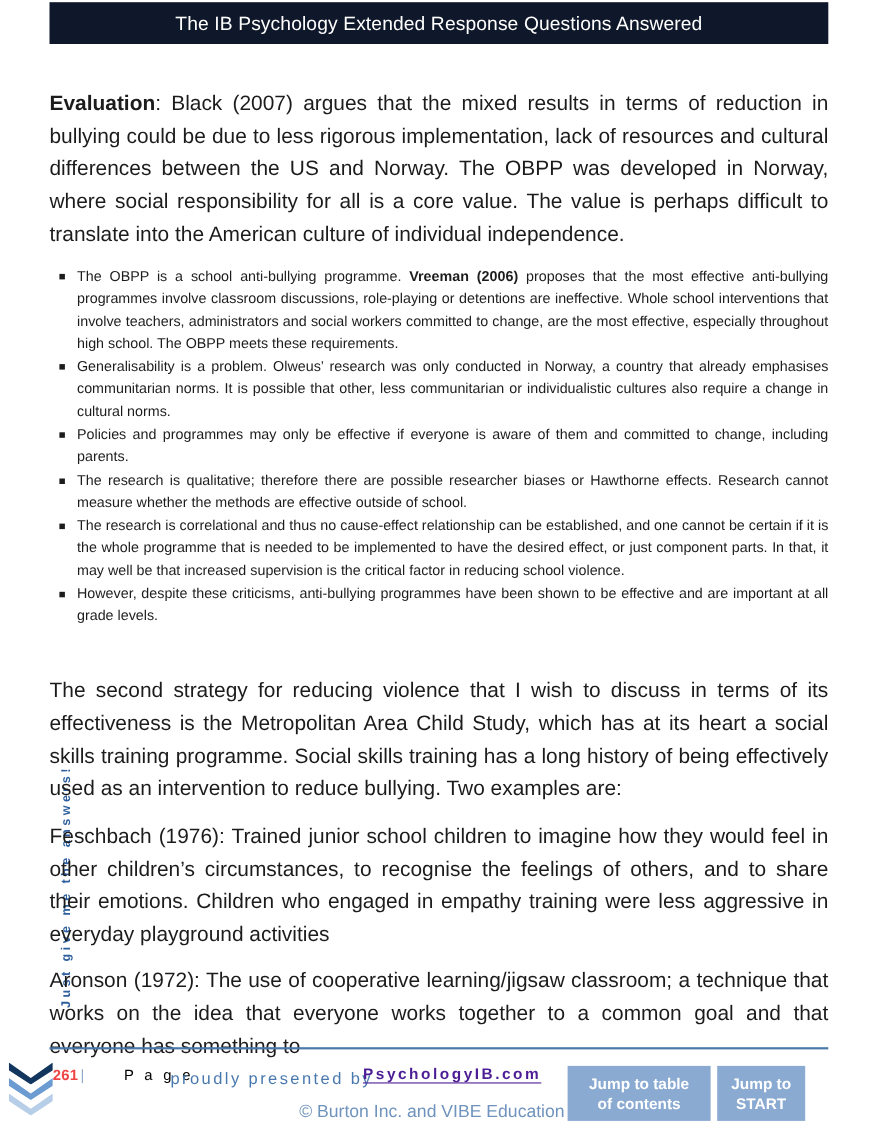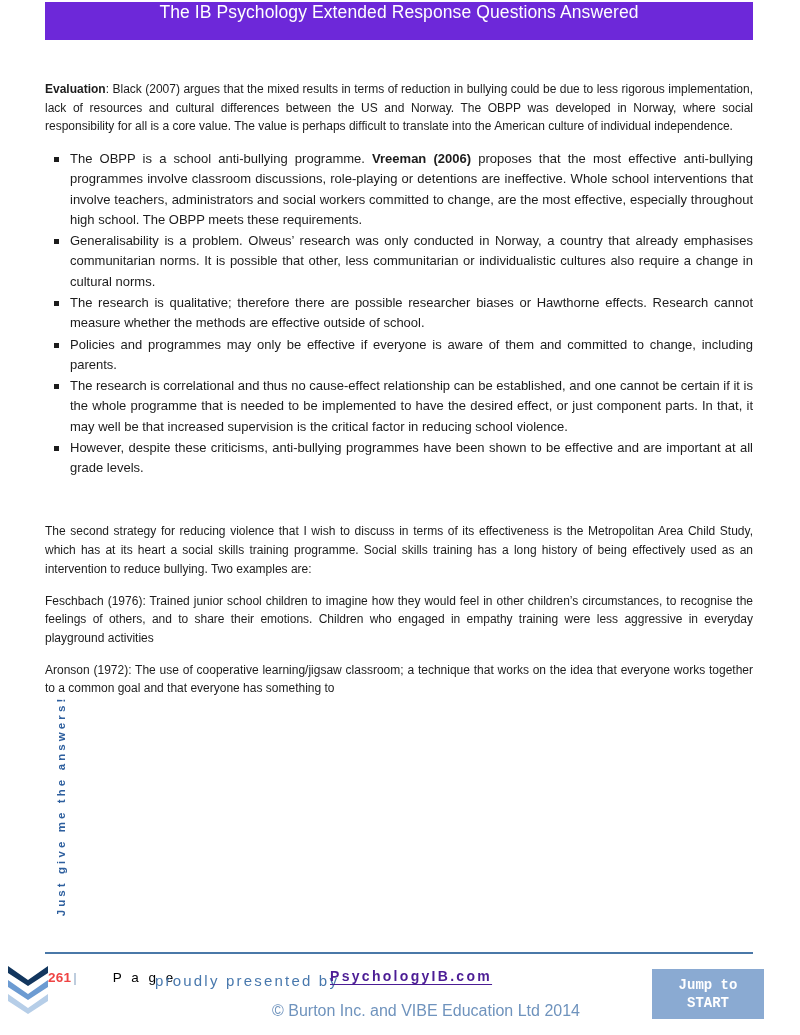--- a/index.html
+++ b/index.html
@@ -16,23 +16,23 @@
     overflow: hidden;
   }
 
   
   .header-banner {
     position: absolute;
     left: 45px;
     top: 2px;
     width: 708px;
     height: 38px;
-    background: #6d28d9;
+    background: #0f172a;
     display: flex;
-    align-items: flex-start;
+    align-items: center;
     justify-content: center;
   }
   .header-title {
     color: #ffffff;
     font-size: 17.5px;
     font-weight: 400;
     letter-spacing: 0.1px;
     white-space: nowrap;
   }
 
@@ -54,21 +54,21 @@
 
   
   .content {
     position: absolute;
     left: 45px;
     top: 80px;
     width: 708px;
   }
   p.body-text {
     margin: 0 0 13px 0;
-    font-size: 12px;
+    font-size: 19px;
     line-height: 1.56;
     text-align: justify;
     text-justify: inter-word;
     color: #1c1c1c;
   }
   .strong { font-weight: 700; }
 
   h2.section-heading {
     margin: 0 0 10px 0;
     font-size: 14.7px;
@@ -210,45 +210,44 @@
   }
   .jump-toc {
     left: 516px;
     top: 11px;
     width: 130px;
     height: 50px;
   }
   .jump-start {
     left: 652px;
     top: 11px;
-    width: 112px;
+    width: 80px;
     height: 50px;
-    font-family: Liberation Mono, monospace;
   }
   .jump-btn span { display: block; }
 </style>
 </head>
 <body>
 
 <div class="header-banner">
   <div class="header-title">The IB Psychology Extended Response Questions Answered</div>
 </div>
 
 <div class="side-tagline">Just give me the answers!</div>
 
 <div class="content">
 
   <p class="body-text"><span class="strong">Evaluation</span><span>: Black (2007) argues that the mixed results in terms of reduction in bullying could be due to less rigorous implementation, lack of resources and cultural differences between the US and Norway. The OBPP was developed in Norway, where social responsibility for all is a core value. The value is perhaps difficult to translate into the American culture of individual independence.</span></p>
 
 
   <ul class="bullet-list">
     <li><span>The OBPP is a school anti-bullying programme. </span><span class="strong">Vreeman (2006)</span><span> proposes that the most effective anti-bullying programmes involve classroom discussions, role-playing or detentions are ineffective. Whole school interventions that involve teachers, administrators and social workers committed to change, are the most effective, especially throughout high school. The OBPP meets these requirements.</span></li>
     <li><span>Generalisability is a problem. Olweus’ research was only conducted in Norway, a country that already emphasises communitarian norms. It is possible that other, less communitarian or individualistic cultures also require a change in cultural norms.</span></li>
+    <li><span>Policies and programmes may only be effective if everyone is aware of them and committed to change, including parents.</span></li>
     <li><span>The research is qualitative; therefore there are possible researcher biases or Hawthorne effects. Research cannot measure whether the methods are effective outside of school.</span></li>
-    <li><span>Policies and programmes may only be effective if everyone is aware of them and committed to change, including parents.</span></li>
     <li><span>The research is correlational and thus no cause-effect relationship can be established, and one cannot be certain if it is the whole programme that is needed to be implemented to have the desired effect, or just component parts. In that, it may well be that increased supervision is the critical factor in reducing school violence.</span></li>
     <li><span>However, despite these criticisms, anti-bullying programmes have been shown to be effective and are important at all grade levels.</span></li>
   </ul>
 
   <div class="gap-block"></div>
 
   <p class="body-text">The second strategy for reducing violence that I wish to discuss in terms of its effectiveness is the Metropolitan Area Child Study, which has at its heart a social skills training programme. Social skills training has a long history of being effectively used as an intervention to reduce bullying. Two examples are:</p>
 
   <p class="body-text">Feschbach (1976): Trained junior school children to imagine how they would feel in other children’s circumstances, to recognise the feelings of others, and to share their emotions. Children who engaged in empathy training were less aggressive in everyday playground activities</p>
 
@@ -280,20 +279,26 @@
   <div class="page-number-group">
     <span class="page-num">261</span><span class="page-sep">|</span><span class="page-word">P a g e</span>
   </div>
 
   <div class="presented-by">proudly presented by</div>
 
   <a class="site-link" href="#">PsychologyIB.com</a>
 
   <div class="copyright">© Burton Inc. and VIBE Education Ltd 2014</div>
 
+  <div class="jump-btn jump-toc">
+    <div>
+      <span>Jump to table</span>
+      <span>of contents</span>
+    </div>
+  </div>
 
   <div class="jump-btn jump-start">
     <div>
       <span>Jump to</span>
       <span>START</span>
     </div>
   </div>
 </div>
 
 </body></html>

